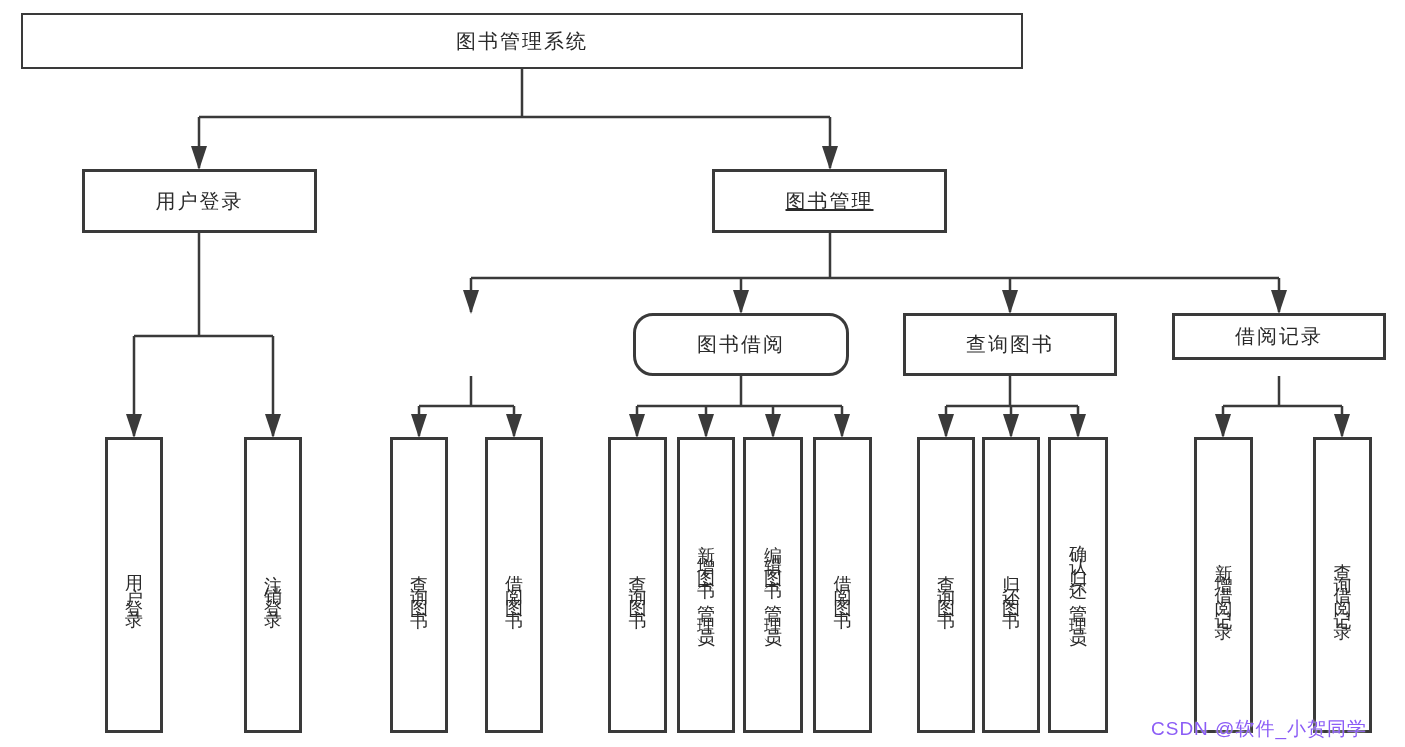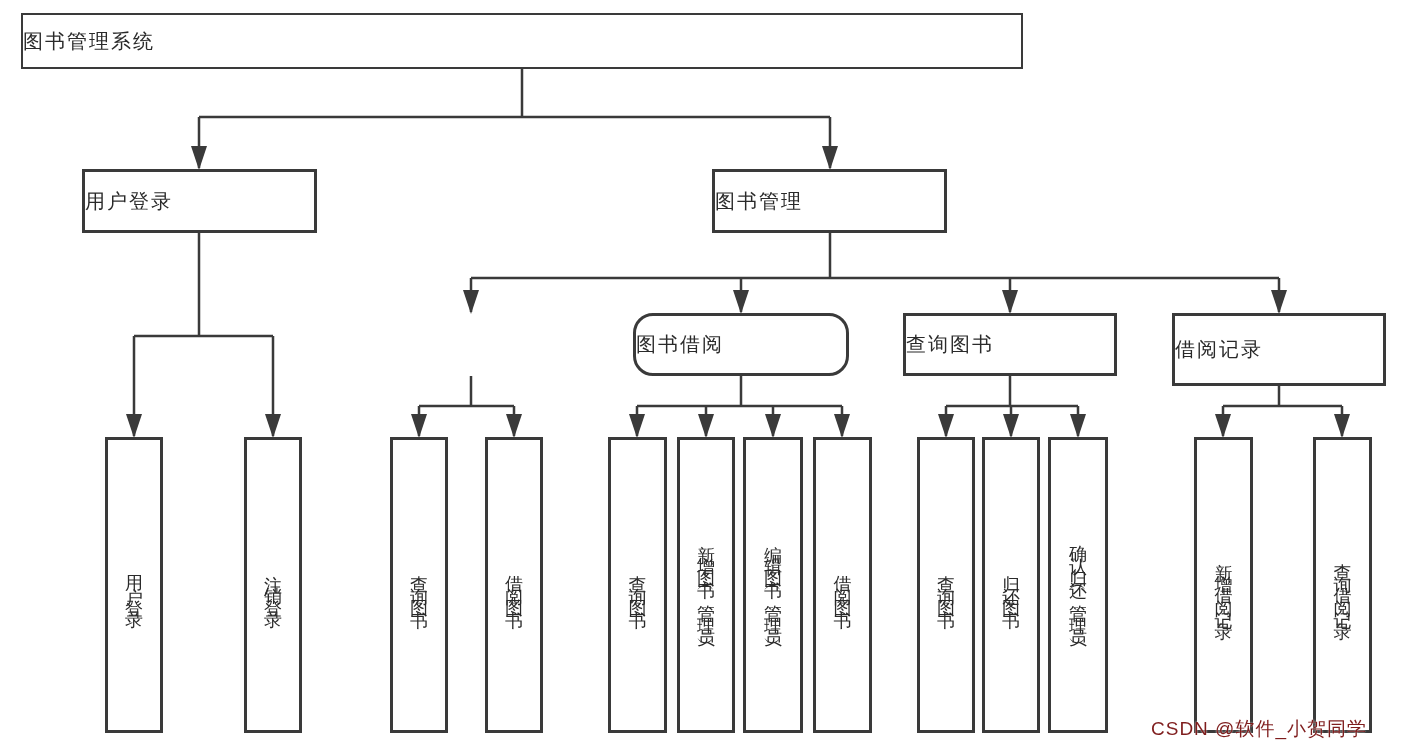--- a/index.html
+++ b/index.html
@@ -5,36 +5,36 @@
   html,body{margin:0;padding:0;background:#ffffff;}
   .canvas{
     position:relative;width:1405px;height:747px;background:#ffffff;
     font-family:"Liberation Sans","DejaVu Sans",sans-serif;overflow:hidden;
   }
   .connectors{position:absolute;left:0;top:0;width:1405px;height:747px;pointer-events:none;}
   .connectors path.line{stroke:#3a3a3a;stroke-width:2.5;fill:none;}
   .connectors path.arrow{fill:#3a3a3a;stroke:none;}
   .hnode{
     position:absolute;box-sizing:border-box;border:3px solid #3a3a3a;background:#fff;
-    display:flex;align-items:center;
+    display:flex;align-items:center;justify-content:center;
     font-size:20px;color:#2a2a2a;letter-spacing:2px;white-space:nowrap;z-index:2;
   }
   .hnode.root{border-width:2px;}
   .vnode{
     position:absolute;box-sizing:border-box;border:3px solid #3a3a3a;background:#fff;
     top:437px;width:58px;height:296px;
     display:flex;align-items:center;justify-content:center;z-index:2;
   }
   .vtext{
     writing-mode:vertical-lr;text-orientation:mixed;
     font-size:18px;color:#2a2a2a;letter-spacing:12px;line-height:1;white-space:nowrap;
   }
   .watermark{
     position:absolute;left:1151px;top:716px;z-index:5;
-    font-size:19px;color:#7f1d1d;letter-spacing:1px;white-space:nowrap;
+    font-size:19px;color:#8b5cf6;letter-spacing:1px;white-space:nowrap;
     text-shadow:0 0 2px #ffffff;
   }
 </style>
 </head>
 <body>
 
 <div class="canvas">
 
   <svg class="connectors" viewBox="0 0 1405 747" xmlns="http://www.w3.org/2000/svg">
 
@@ -65,31 +65,31 @@
       M1215 414 L1231 414 L1223 438 Z  M1334 414 L1350 414 L1342 438 Z"></path>
   </svg>
 
   <div class="hnode root" style="left:21px;top:13px;width:1002px;height:56px;">
     <span>图书管理系统</span>
   </div>
 
   <div class="hnode" style="left:82px;top:169px;width:235px;height:64px;">
     <span>用户登录</span>
   </div>
-  <div class="hnode" style="left:712px;top:169px;width:235px;height:64px;">
+  <div class="hnode" style="left:712px;top:169px;width:235px;height:64px;text-decoration:underline;">
     <span>图书管理</span>
   </div>
 
   <div class="hnode" style="left:633px;top:313px;width:216px;height:63px;border-radius:20px;">
     <span>图书借阅</span>
   </div>
   <div class="hnode" style="left:903px;top:313px;width:214px;height:63px;">
     <span>查询图书</span>
   </div>
-  <div class="hnode" style="left:1172px;top:313px;width:214px;height:73px;">
+  <div class="hnode" style="left:1172px;top:313px;width:214px;height:47px;">
     <span>借阅记录</span>
   </div>
 
   <div class="vnode" style="left:105px;">
     <span class="vtext">用户登录</span>
   </div>
   <div class="vnode" style="left:244px;">
     <span class="vtext">注销登录</span>
   </div>
 

